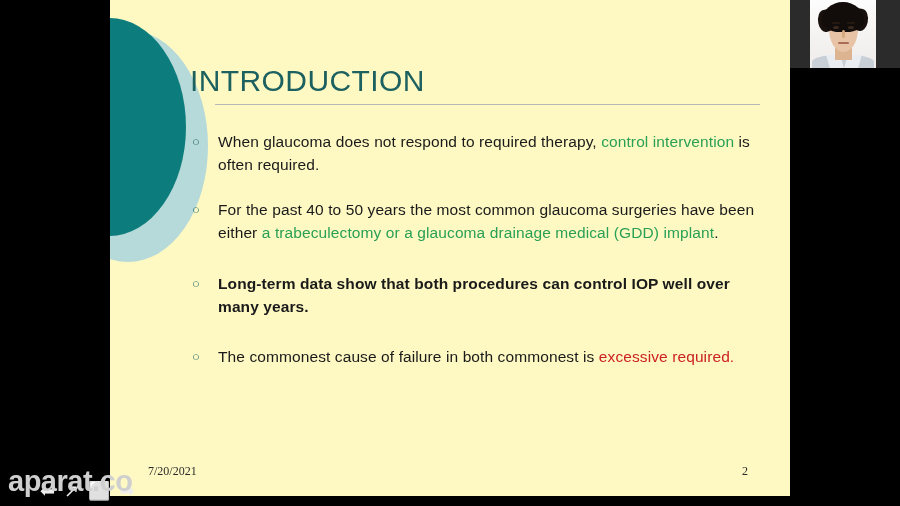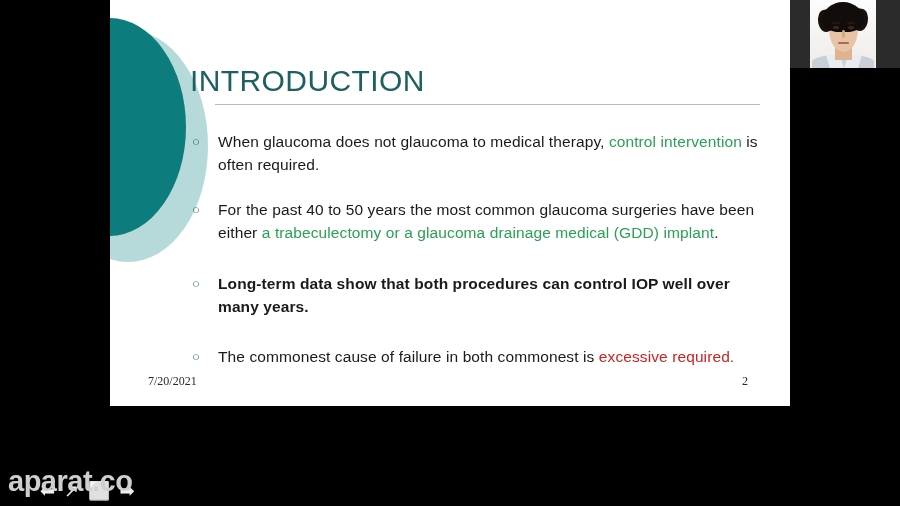--- a/index.html
+++ b/index.html
@@ -152,22 +152,22 @@
     background: #e9edf1;
     transform: skewX(-16deg);
   }
 
   
   .slide {
     position: absolute;
     left: 110px;
     top: 0;
     width: 680px;
-    height: 406px;
-    background: #ffffff;
+    height: 496px;
+    background: #fef9c3;
     overflow: hidden;
   }
 
   .deco-light {
     position: absolute;
     left: -62px;
     top: 30px;
     width: 160px;
     height: 232px;
     background: #b6d9d9;
@@ -305,21 +305,21 @@
     <div class="deco-light"></div>
     <div class="deco-dark"></div>
 
     <div class="slide-title">INTRODUCTION</div>
     <div class="title-rule"></div>
 
     <div class="body-list">
 
       <div class="bullet-row b1">
         <span class="marker">○</span>
-        <span>When glaucoma does not glaucoma to medical therapy, </span><span class="green">control intervention</span><span> is often required.</span>
+        <span>When glaucoma does not respond to required therapy, </span><span class="green">control intervention</span><span> is often required.</span>
       </div>
 
       <div class="bullet-row b2">
         <span class="marker">○</span>
         <span>For the past 40 to 50 years the most common glaucoma surgeries have been either </span><span class="green">a trabeculectomy or a glaucoma drainage medical  (GDD) implant</span><span>.</span>
       </div>
 
       <div class="bullet-row b3">
         <span class="marker">○</span>
         <span> Long-term data show that both procedures can control IOP well over many years.</span>

